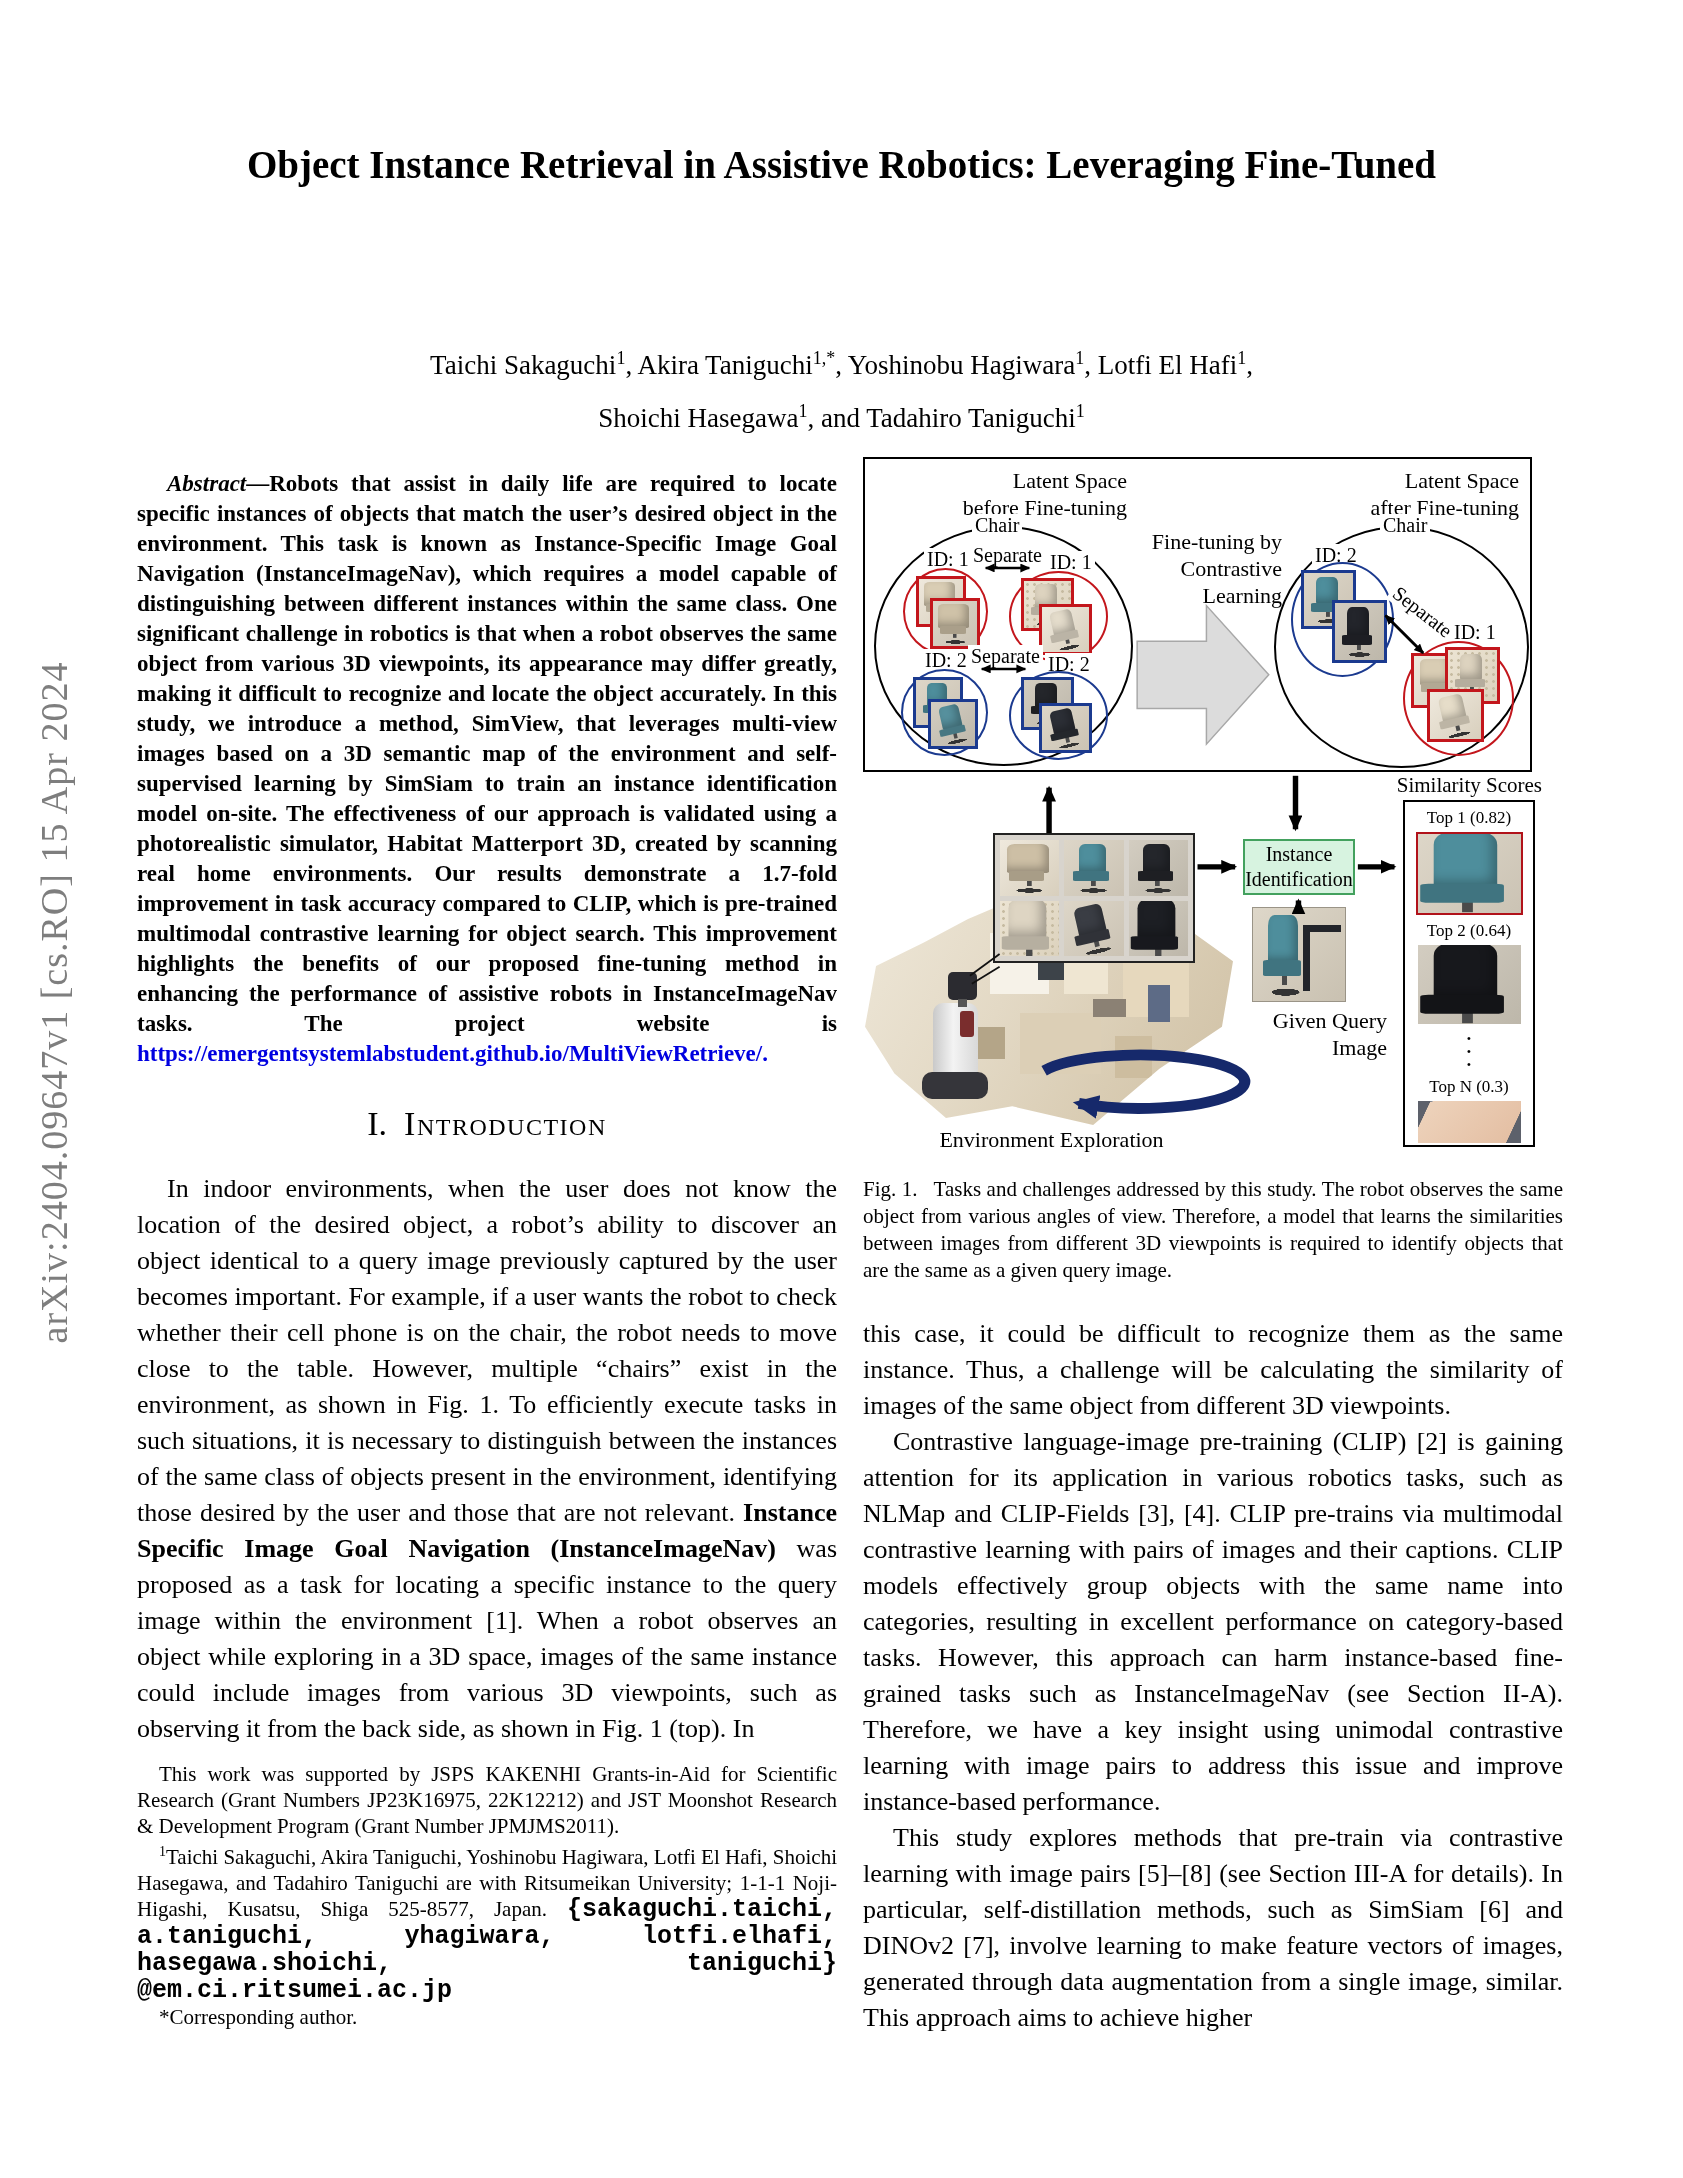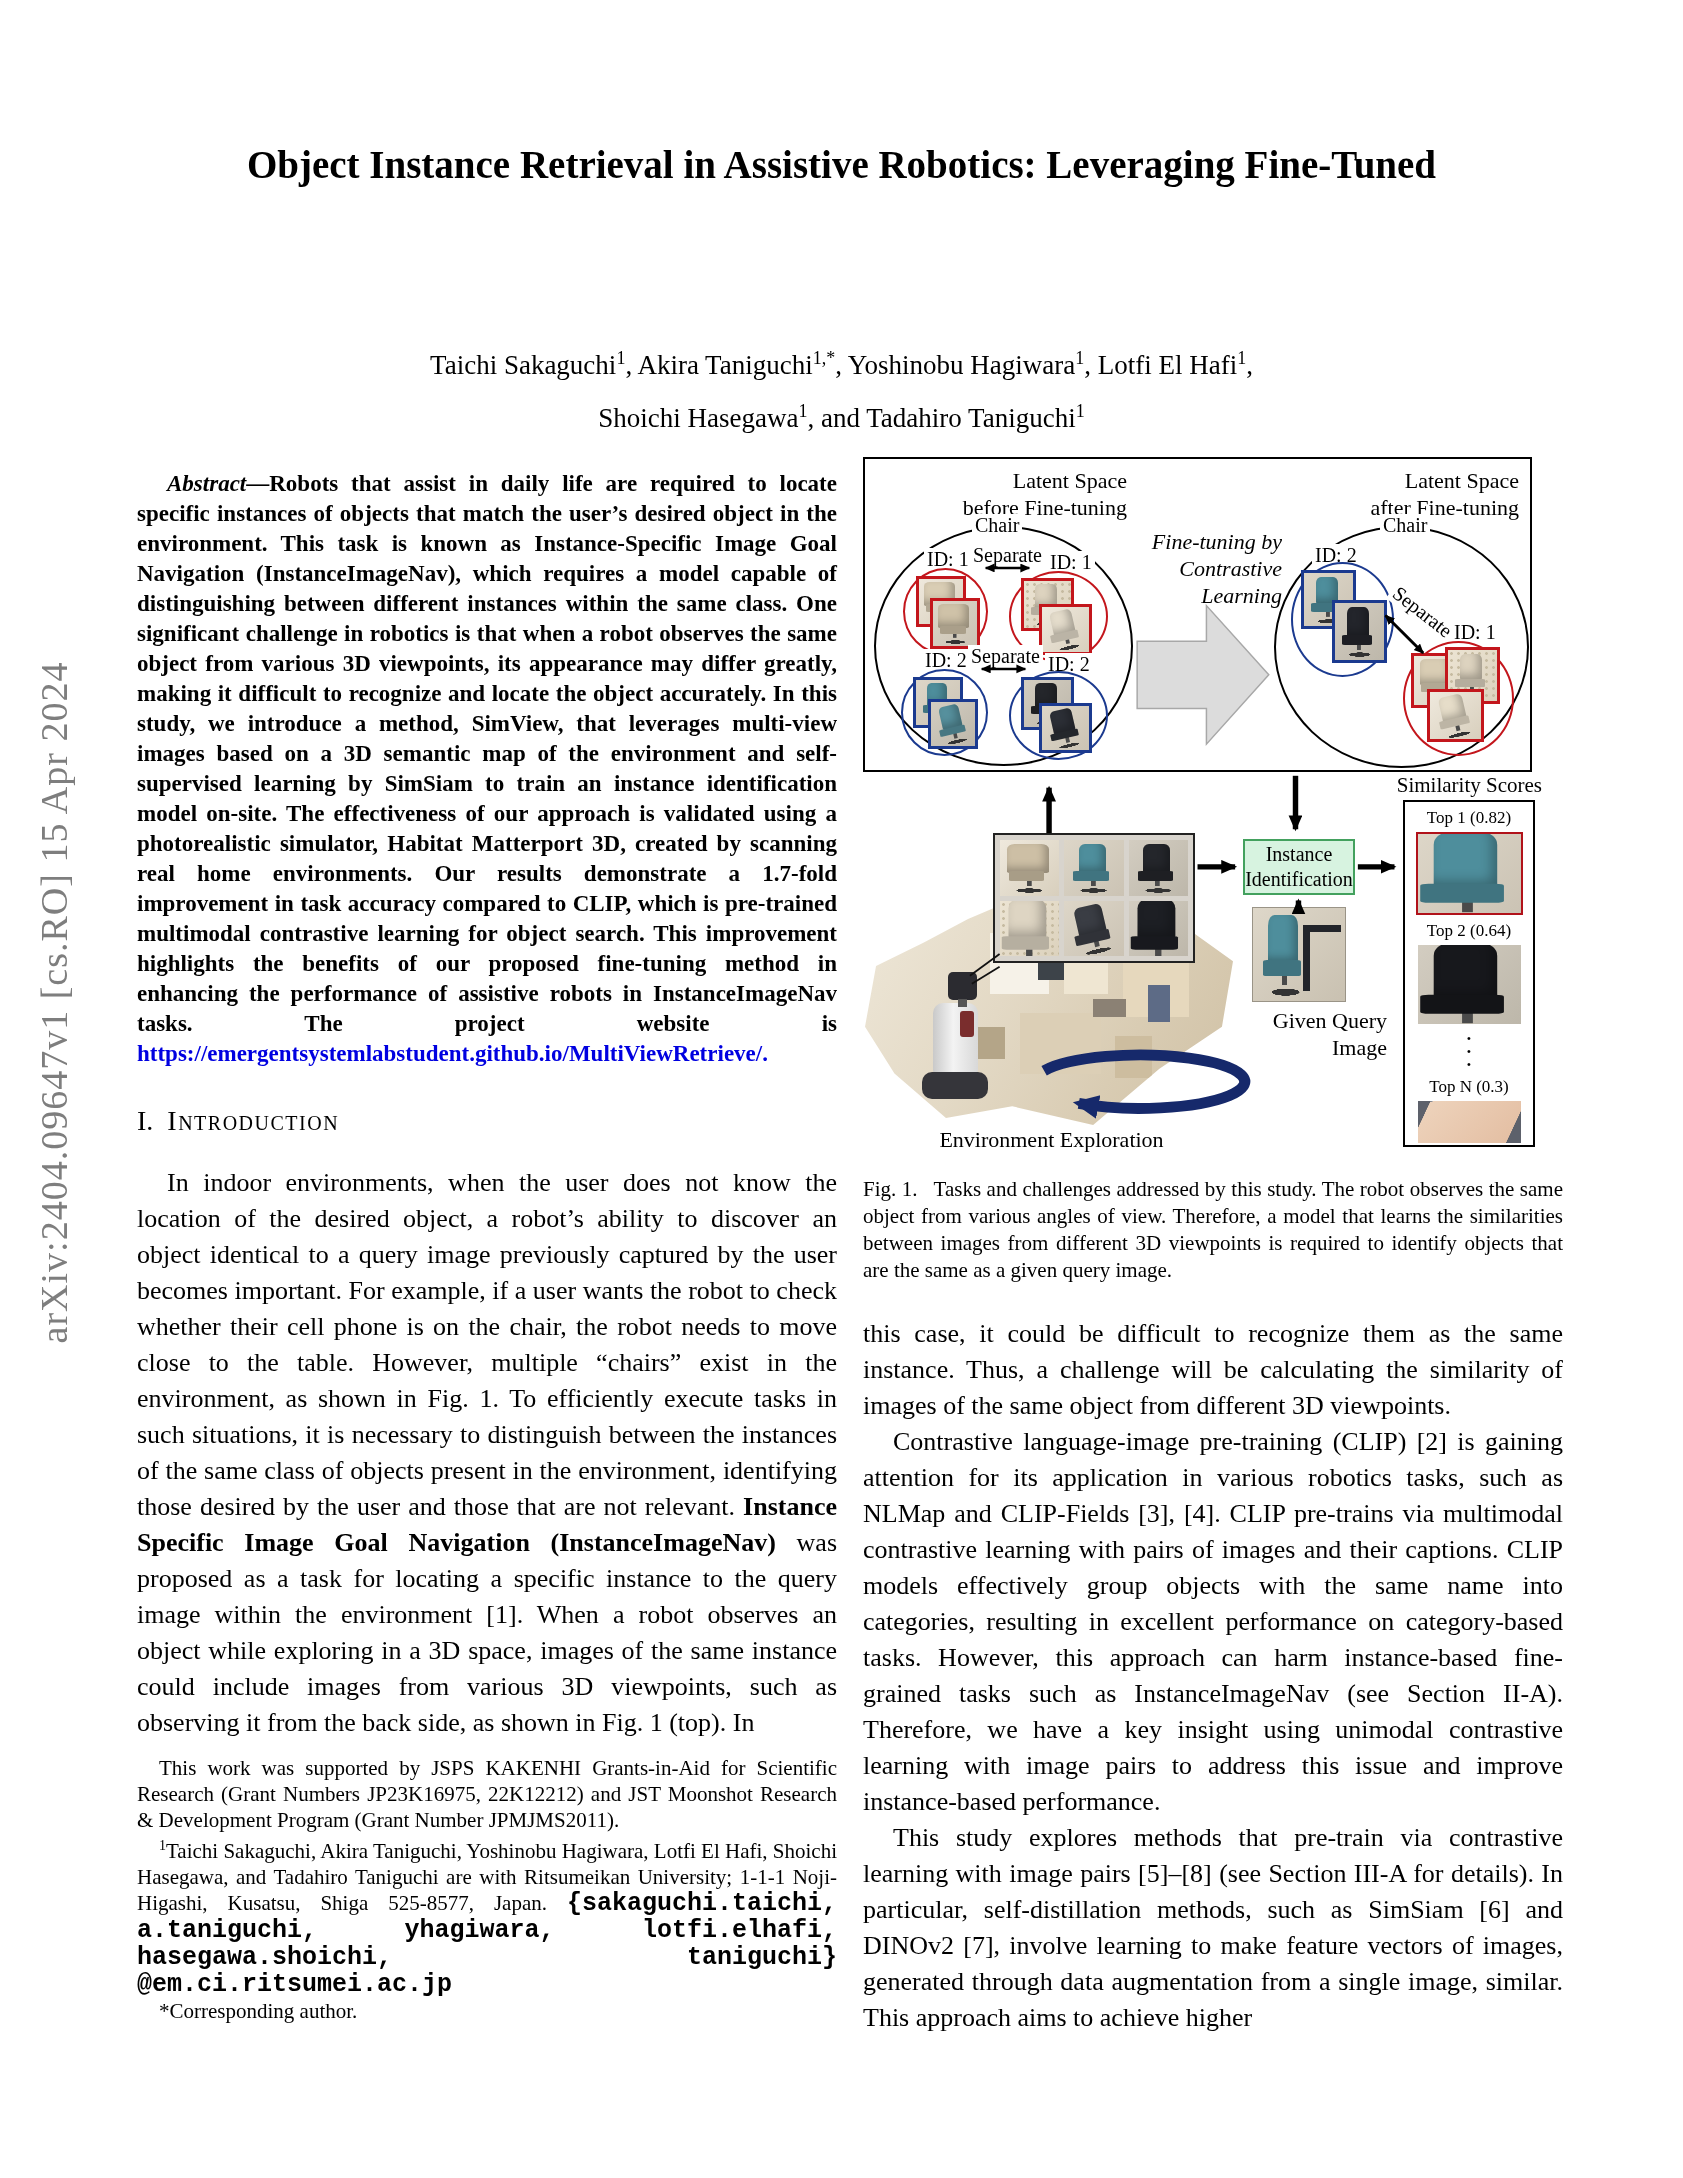--- a/index.html
+++ b/index.html
@@ -22,21 +22,21 @@
 
   
   .col { position:absolute; width:700px; text-align:justify; }
   .col-left  { left:137px; top:469px; }
   .col-right { left:863px; top:457px; text-align:left; }
 
   .abstract { margin:0; font-weight:bold; font-size:23px; line-height:30px; text-indent:30px; }
   .abstract .alabel { font-style:italic; }
   .abstract a { color:#0000e0; text-decoration:none; font-weight:bold; }
 
-  .sec-head { text-align:left; font-size:28px; margin:36px 0 28px 0; }
+  .sec-head { text-align:center; font-size:34px; margin:36px 0 28px 0; }
   .sec-head .sc { font-variant:small-caps; letter-spacing:1.5px; }
 
   .body-text { margin:0; font-size:26px; line-height:36px; text-align:justify; }
   .ind { text-indent:30px; }
   .bold { font-weight:bold; }
 
   .footnotes { margin-top:14px; font-size:21px; line-height:26px; text-align:justify; }
   .footnotes p { margin:0; }
   .fn-ind { text-indent:22px; }
   .footnotes sup { font-size:14px; }
@@ -154,21 +154,21 @@
 
     <div class="fg fig-top">
       <div class="lbl" style="left:28px; top:8px; width:234px;">
         <div>Latent Space</div>
         <div>before Fine-tuning</div>
       </div>
       <div class="lbl" style="left:436px; top:8px; width:218px;">
         <div>Latent Space</div>
         <div>after Fine-tuning</div>
       </div>
-      <div class="lbl" style="left:259px; top:69px; width:158px;font-style:italic;">
+      <div class="lbl" style="left:259px; top:69px; width:158px;">
         <div>Fine-tuning by</div>
         <div>Contrastive Learning</div>
       </div>
 
       <div class="ell" style="left:9px; top:67px; width:259px; height:240px; border:2.5px solid #000;"></div>
       <div class="lbl-s" style="left:107px; top:55px;">Chair</div>
 
       <div class="lbl-s" style="left:59px; top:89px;">ID: 1</div>
       <div class="lbl-s" style="left:105px; top:85px;">Separate</div>
       <div class="lbl-s" style="left:182px; top:92px;">ID: 1</div>

